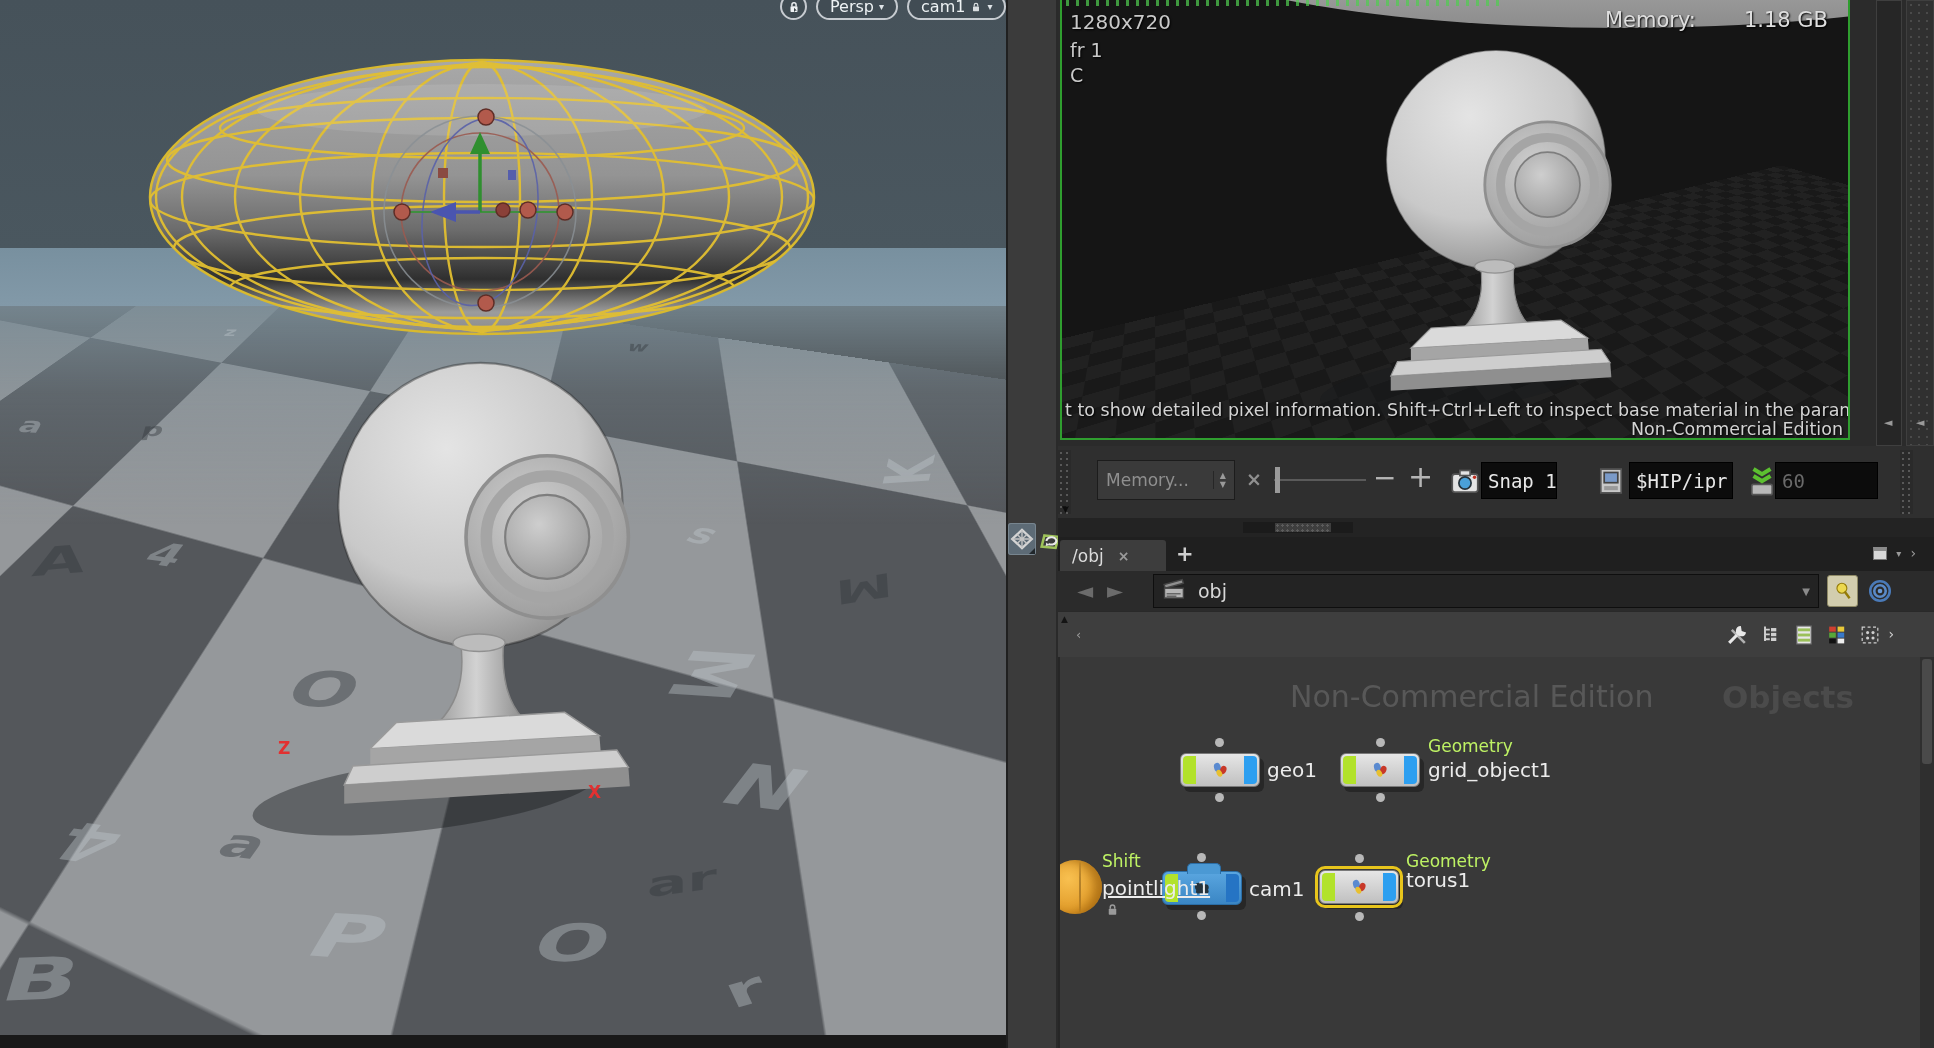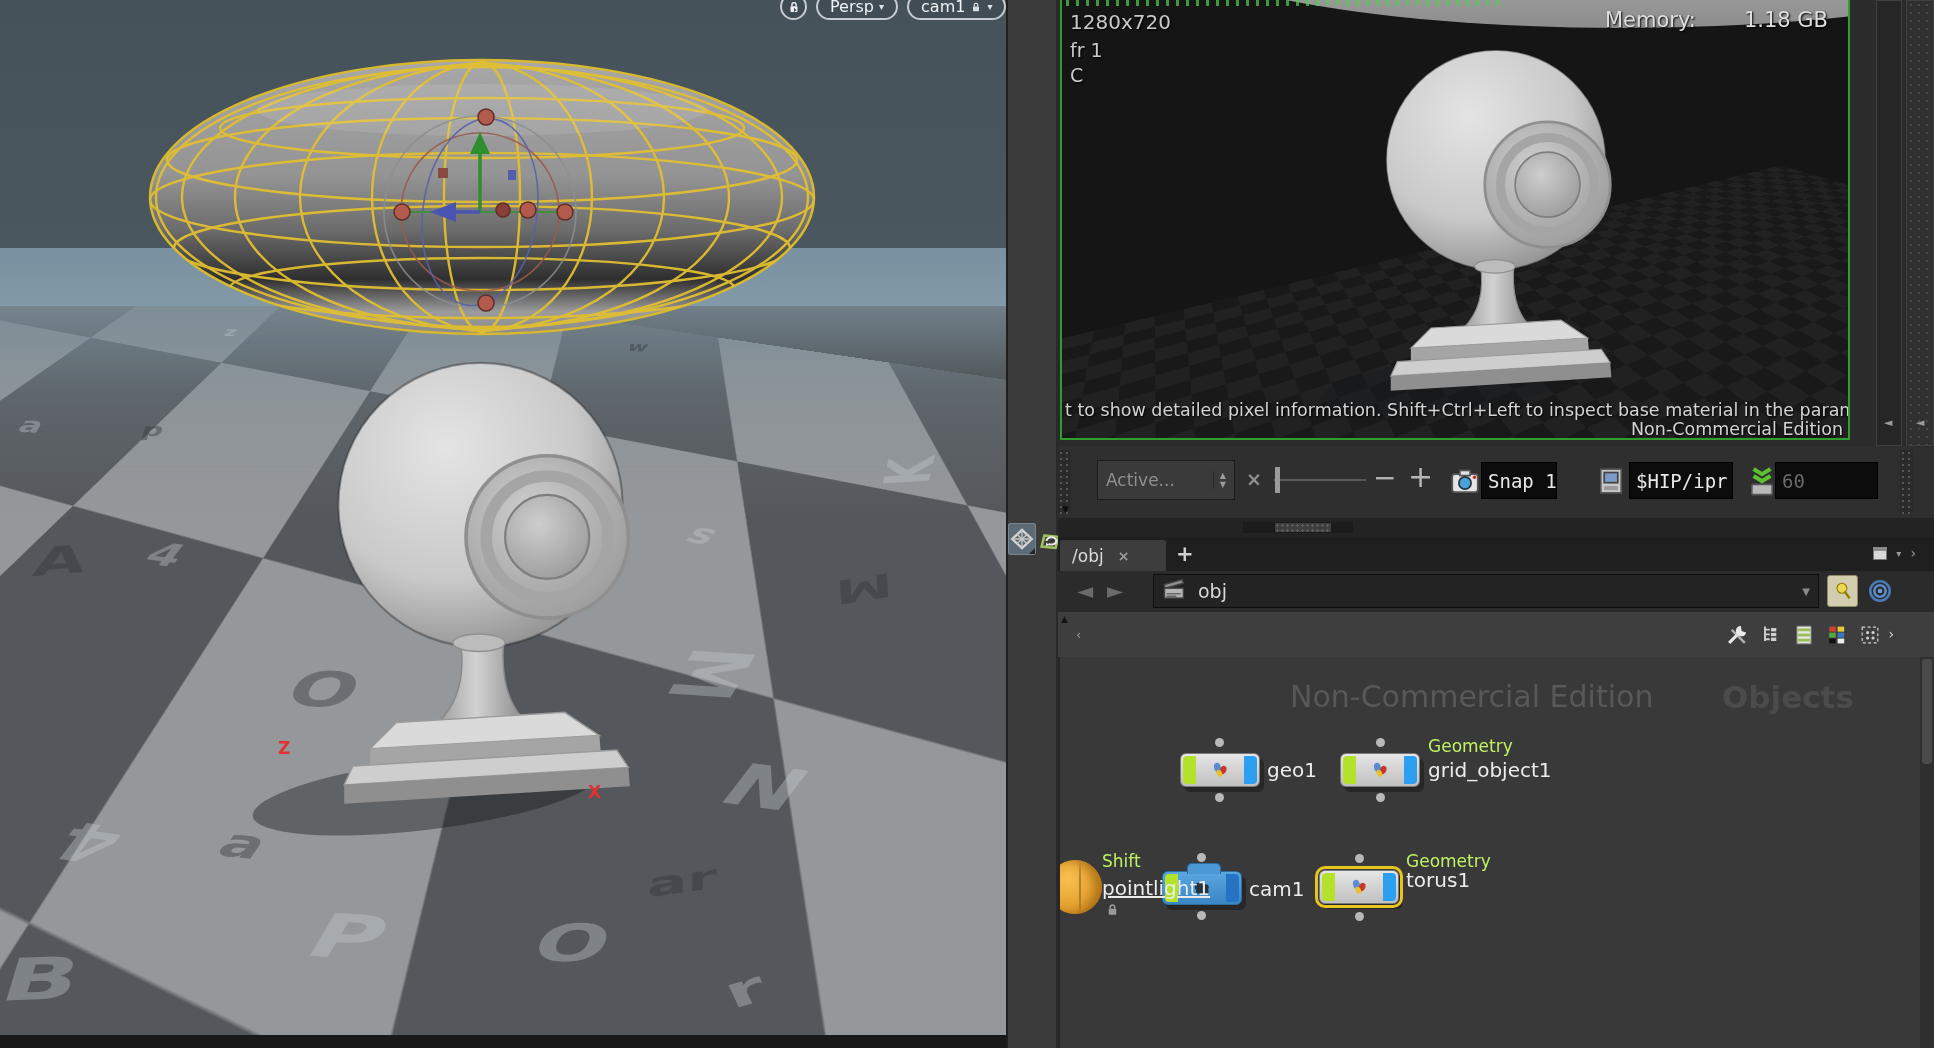--- a/index.html
+++ b/index.html
@@ -493,21 +493,21 @@
         <span class="rarrow">◄</span>
       </div>
     <div class="rscroll rscrollB">
         <span class="rarrow" style="left:9px">◄</span>
       </div>
 
     <div id="ipr-toolbar">
       <div class="drag-dots" style="left:0;"></div>
       <span class="tb-caret-dn">▼</span>
       <div class="combo">
-        <span>Active...</span>
+        <span>Memory...</span>
         <span class="spin">▲<br>▼</span>
       </div>
       <span class="tb-x">×</span>
       <div class="slider-track"></div>
       <div class="slider-handle"></div>
       <span class="tb-minus">−</span>
       <span class="tb-plus">+</span>
       <svg class="tb-iconbtn" style="left:390px;" viewBox="0 0 20 20">
         <rect x="2.5" y="6" width="15" height="10.5" rx="1.5" fill="#e4e4e4" stroke="#555"></rect>
         <rect x="7" y="3.8" width="6" height="3" fill="#e4e4e4" stroke="#555"></rect>

